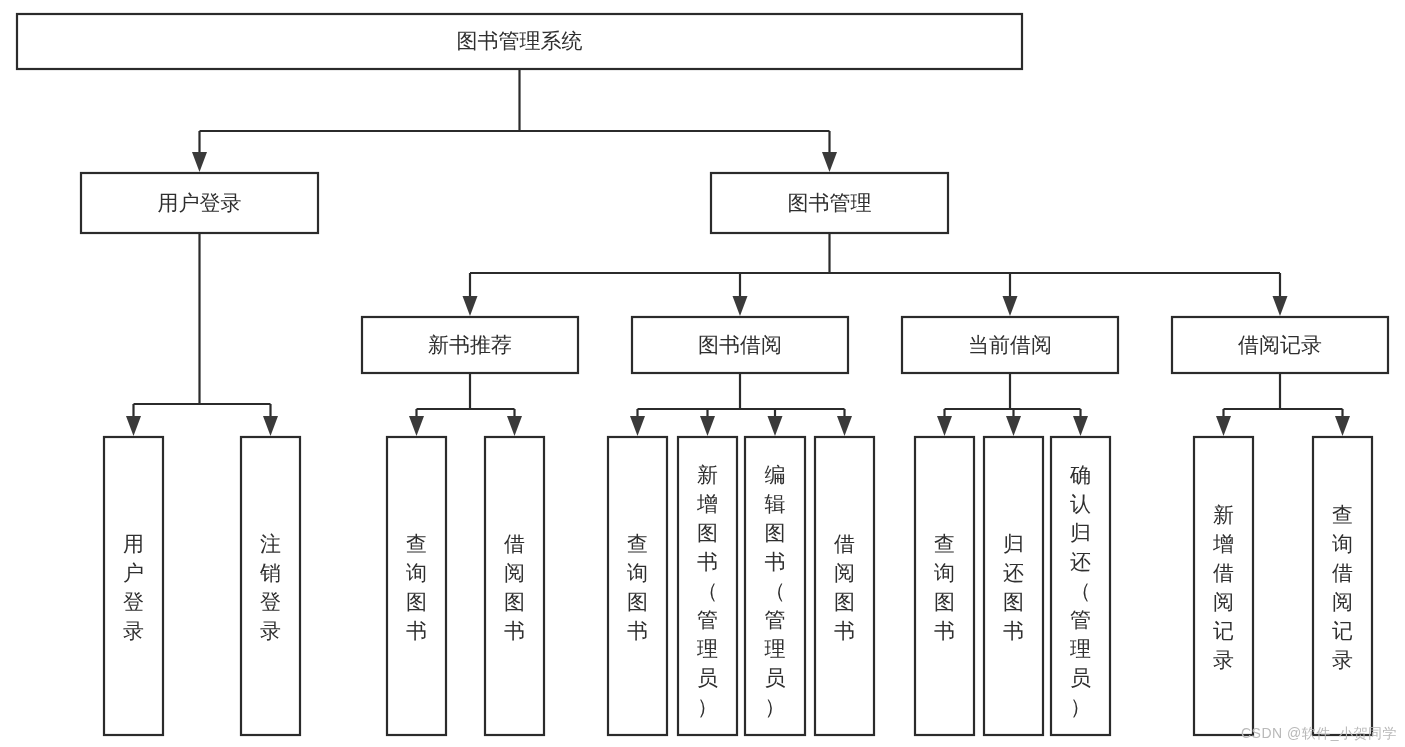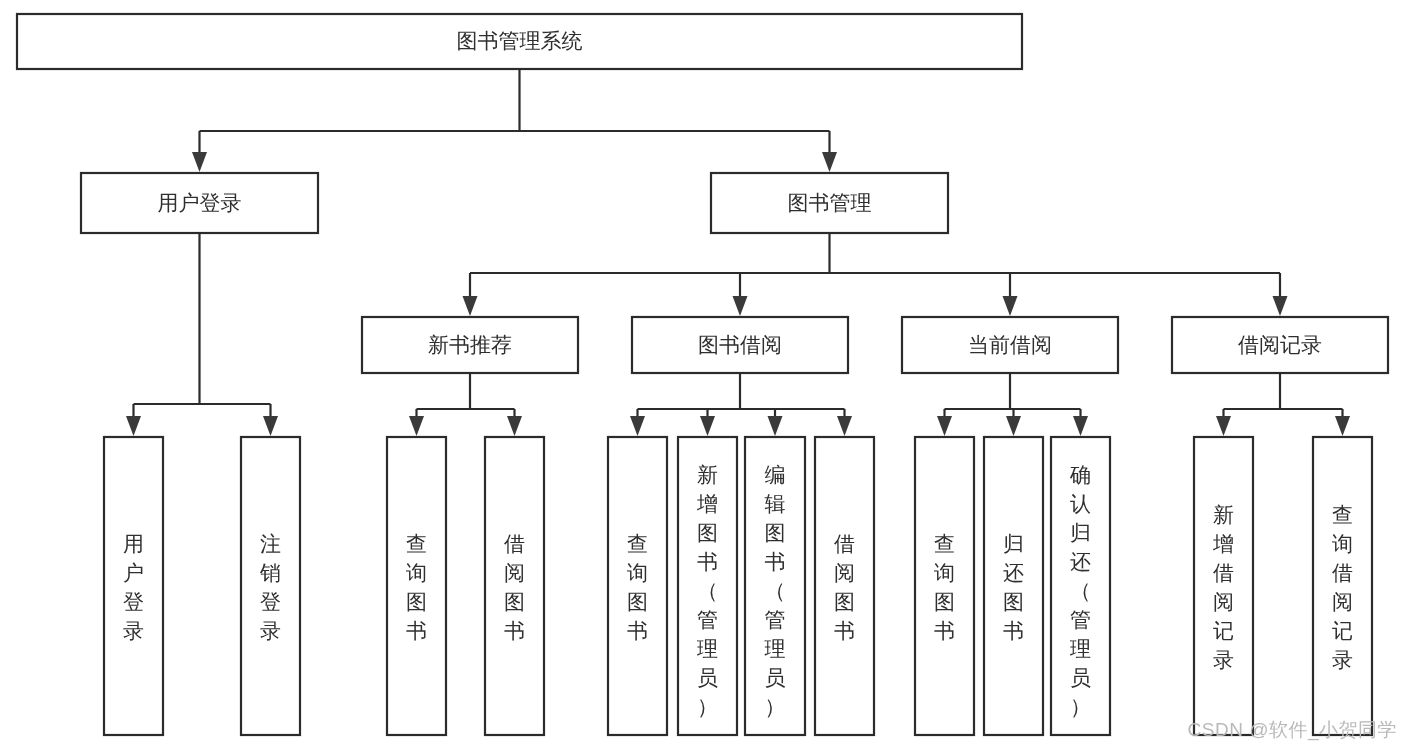--- a/index.html
+++ b/index.html
@@ -53,21 +53,21 @@
     font-family: "Liberation Sans", "DejaVu Sans", sans-serif;
     font-size: 21px;
     fill: #2f2f2f;
     text-anchor: middle;
   }
   .watermark {
     position: absolute;
     right: 8px;
     bottom: 4px;
     font-family: "Liberation Sans", "DejaVu Sans", sans-serif;
-    font-size: 19px;
+    font-size: 14px;
     color: #b9b9b9;
     letter-spacing: 0.5px;
     white-space: nowrap;
     pointer-events: none;
   }
 </style>
 </head>
 <body>
 
 <div id="diagram-root">

